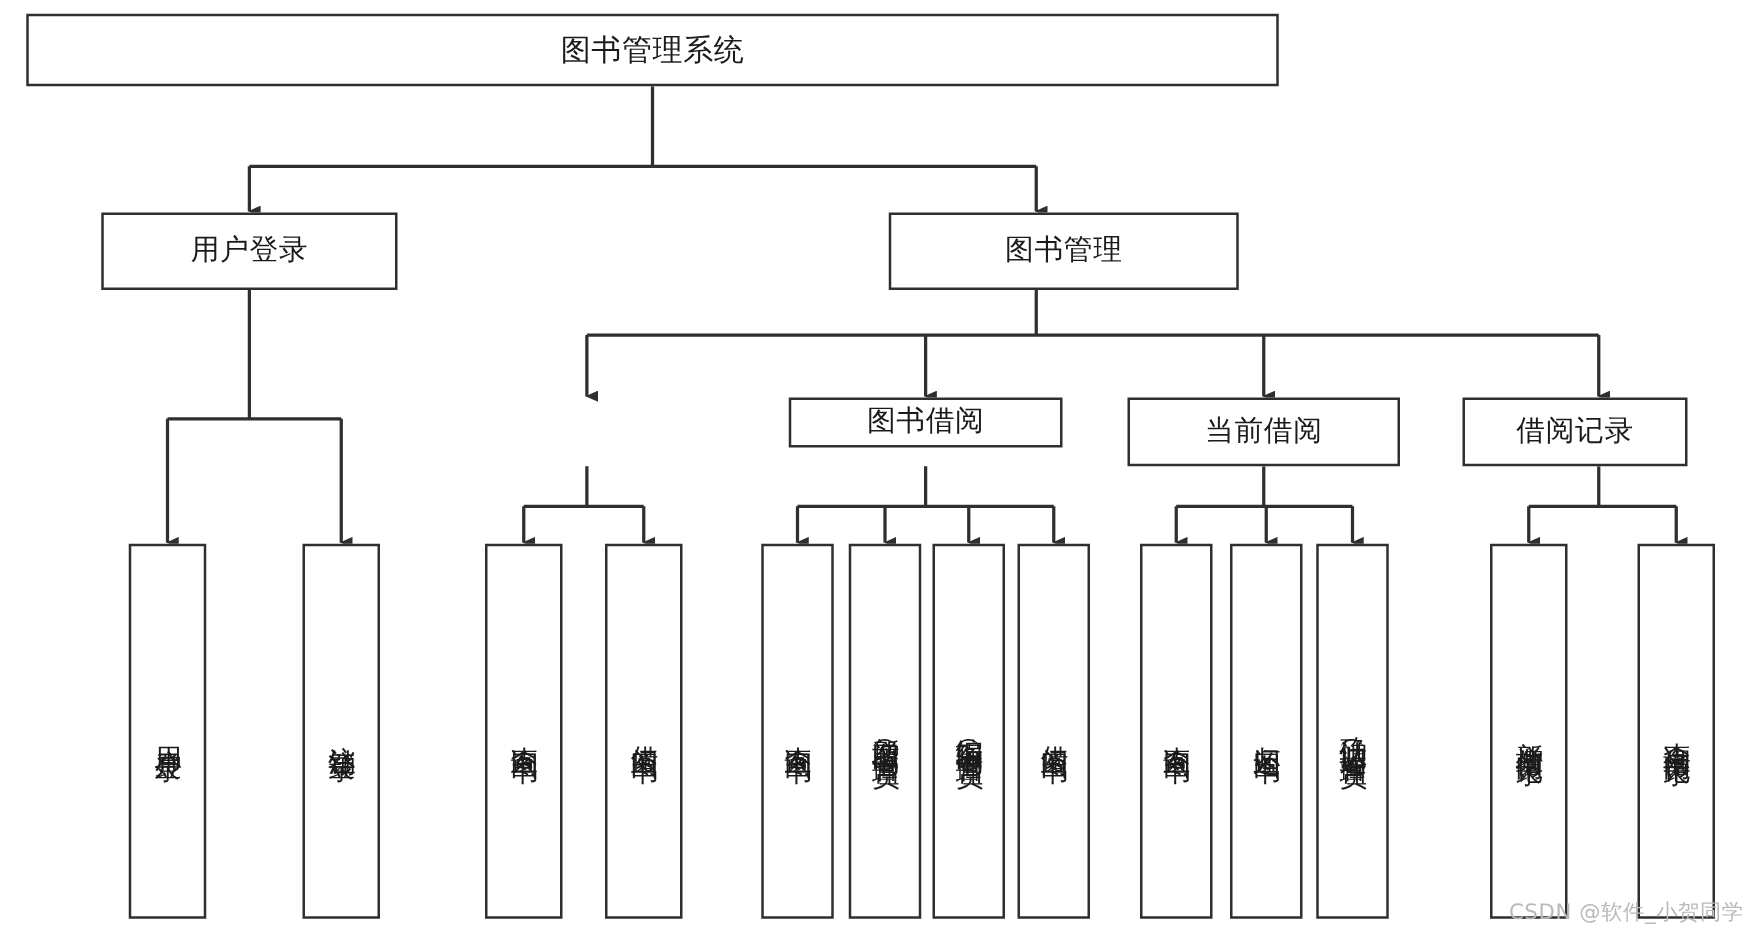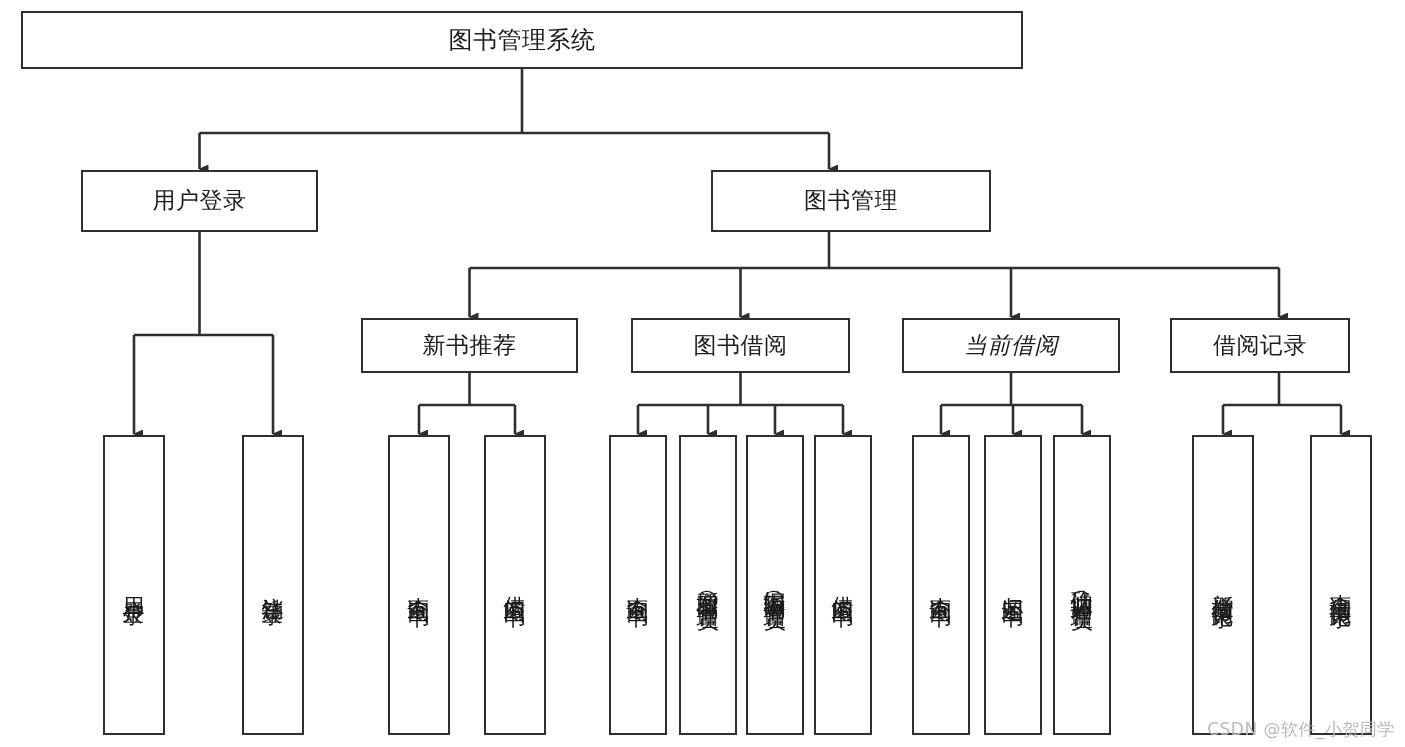--- a/index.html
+++ b/index.html
@@ -127,27 +127,24 @@
     <span class="node-label">图书管理系统</span>
   </div>
 
   <div class="node horizontal" style="left: 81px; top: 170px; width: 237px; height: 62px;">
     <span class="node-label">用户登录</span>
   </div>
   <div class="node horizontal" style="left: 711px; top: 170px; width: 280px; height: 62px;">
     <span class="node-label">图书管理</span>
   </div>
 
-  <div class="node horizontal" style="left: 361px; top: 318px; width: 217px; height: 55px;">
-    <span class="node-label">新书推荐</span>
-  </div>
-  <div class="node horizontal" style="left: 631px; top: 318px; width: 219px; height: 55px;">
+  <div class="node horizontal" style="left: 631px; top: 318px; width: 219px; height: 40px;">
     <span class="node-label">图书借阅</span>
   </div>
-  <div class="node horizontal" style="left: 902px; top: 318px; width: 218px; height: 55px; font-style: italic;">
+  <div class="node horizontal" style="left: 902px; top: 318px; width: 218px; height: 55px;">
     <span class="node-label">当前借阅</span>
   </div>
   <div class="node horizontal" style="left: 1170px; top: 318px; width: 180px; height: 55px;">
     <span class="node-label">借阅记录</span>
   </div>
 
   <div class="node vertical" style="left: 103px; top: 435px; width: 62px; height: 300px;">
     <span class="node-label">用户登录</span>
   </div>
   <div class="node vertical" style="left: 242px; top: 435px; width: 62px; height: 300px;">

